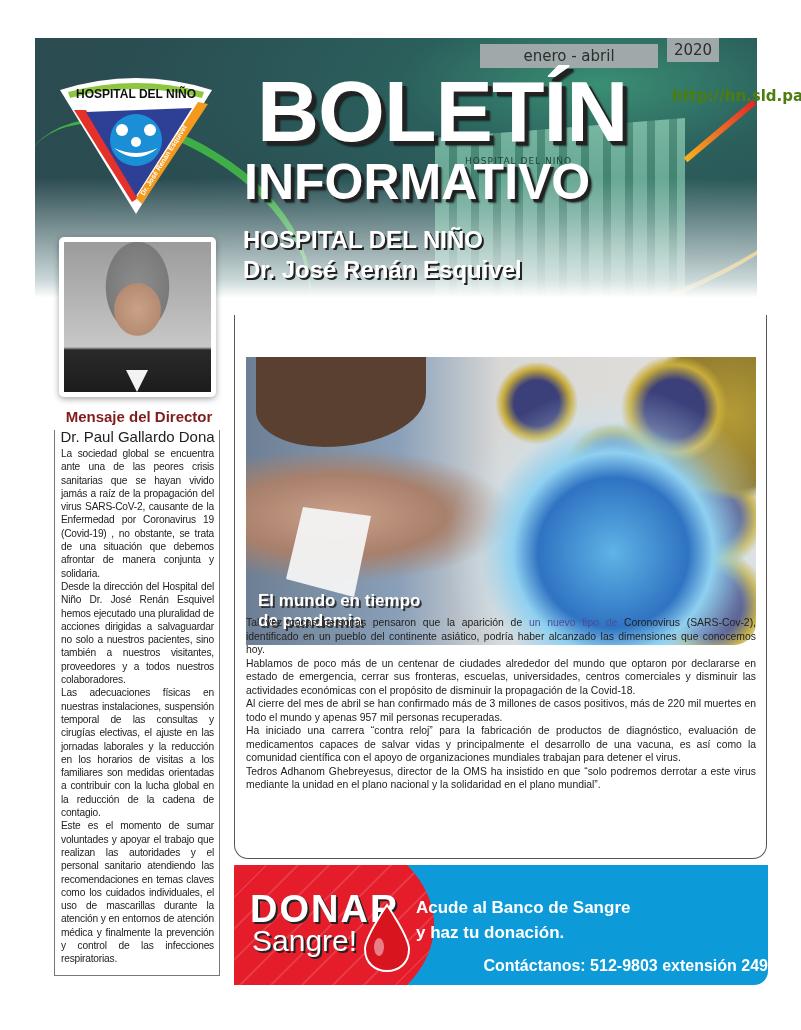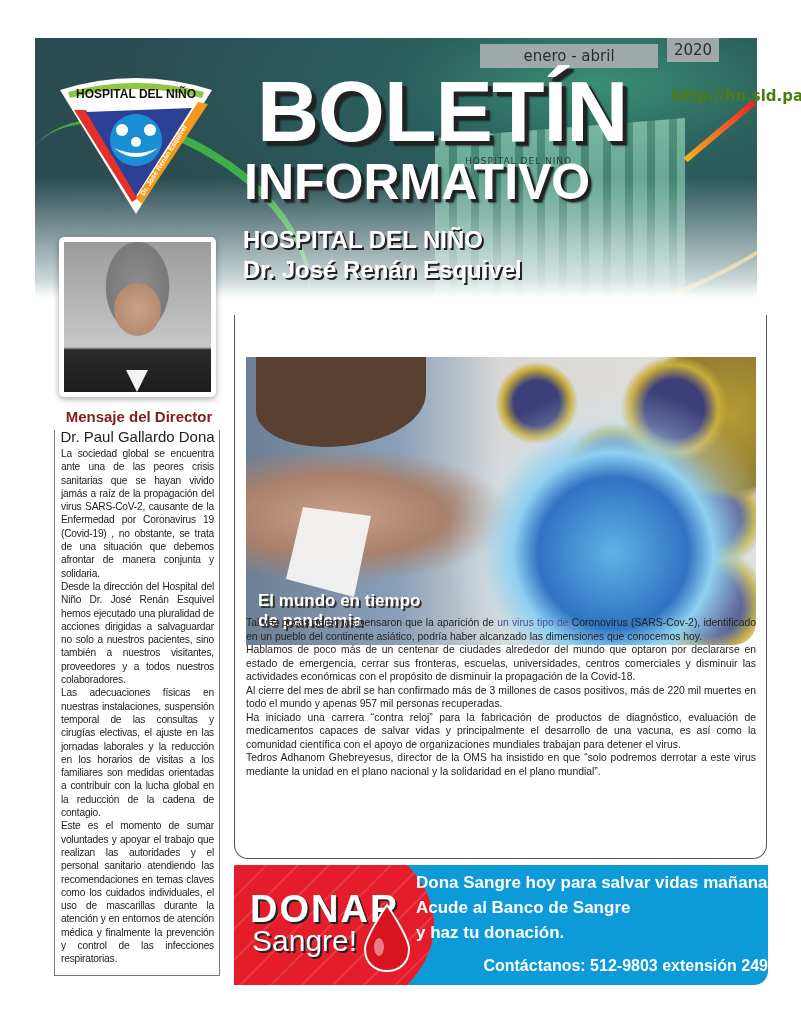--- a/index.html
+++ b/index.html
@@ -249,32 +249,31 @@
 <div class="feature">
   <div class="hair"></div>
   <div class="tissue"></div>
   <div class="feature-caption">
     <div>El mundo en tiempo</div>
     <div>de pandemia</div>
   </div>
 </div>
 
 <div class="article-text">
-  <p><span>Tal vez pocas personas pensaron que la aparición de </span><span class="link-text">un virus tipo de</span><span> Coronovirus (SARS-Cov-2), identificado en un pueblo del continente asiático, podría haber alcanzado las dimensiones que conocemos hoy.</span></p>
+  <p><span>Tal vez pocas personas pensaron que la aparición de </span><span class="link-text">un nuevo tipo de</span><span> Coronovirus (SARS-Cov-2), identificado en un pueblo del continente asiático, podría haber alcanzado las dimensiones que conocemos hoy.</span></p>
   <p>Hablamos de poco más de un centenar de ciudades alrededor del mundo que optaron por declararse en estado de emergencia, cerrar sus fronteras, escuelas, universidades, centros comerciales y disminuir las actividades económicas con el propósito de disminuir la propagación de la Covid-18.</p>
   <p> Al cierre del mes de abril se han confirmado más de 3 millones de casos positivos, más de 220 mil muertes en todo el mundo y apenas 957 mil personas recuperadas.</p>
   <p>Ha iniciado una carrera “contra reloj” para la fabricación de productos de diagnóstico, evaluación de  medicamentos capaces de salvar vidas y principalmente el desarrollo de una vacuna, es así como la comunidad científica con el apoyo de organizaciones mundiales trabajan para detener el virus.</p>
   <p>Tedros Adhanom Ghebreyesus, director de la OMS ha insistido en que “solo podremos derrotar a este virus mediante la unidad en el plano nacional y la solidaridad en el plano mundial”.</p>
 </div>
 
 <div class="banner">
   <div class="banner-red"></div>
   <div class="donar">DONAR</div>
   <div class="sangre">Sangre!</div>
   <svg class="drop" viewBox="0 0 56 70">
     <path d="M28 2 C28 2 6 34 6 46 C6 60 16 68 28 68 C40 68 50 60 50 46 C50 34 28 2 28 2 Z" fill="#d8141f" stroke="#ffffff" stroke-width="2"></path>
     <ellipse cx="20" cy="44" rx="5" ry="9" fill="rgba(255,255,255,0.45)"></ellipse>
   </svg>
-  <div class="banner-line banner-line-1">Dona Sangre hoy para salvar vidas mañana</div>
   <div class="banner-line banner-line-2">Acude al Banco de Sangre</div>
   <div class="banner-line banner-line-3">y haz tu donación.</div>
   <div class="banner-contact">Contáctanos: 512-9803 extensión 249</div>
 </div>
 
 </body></html>

